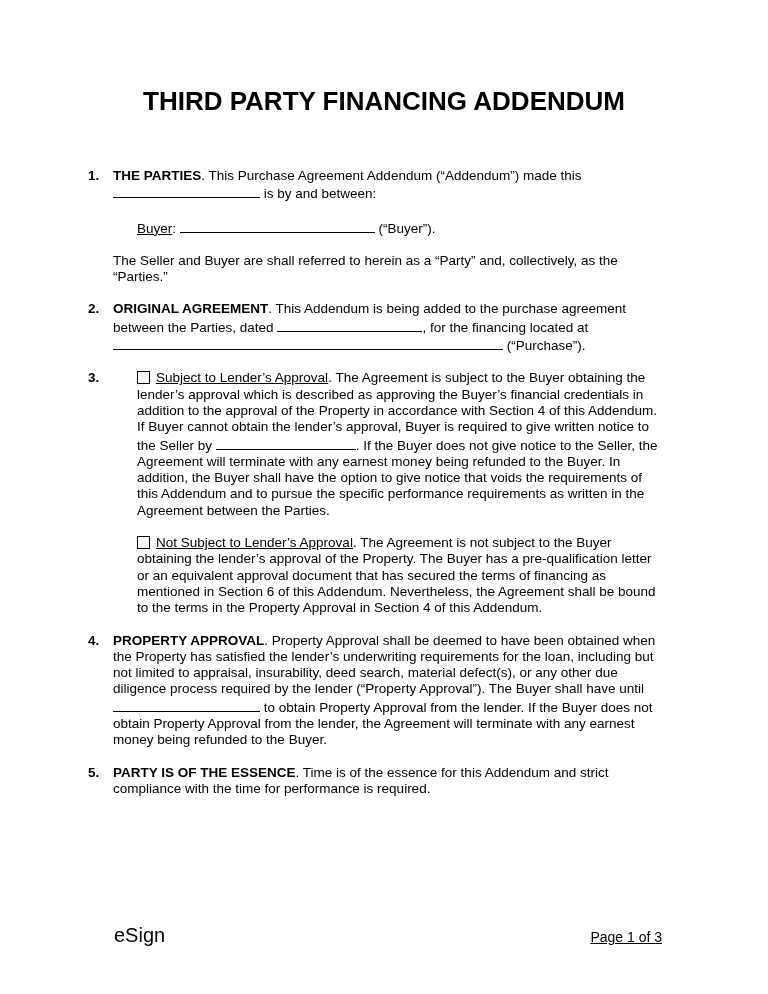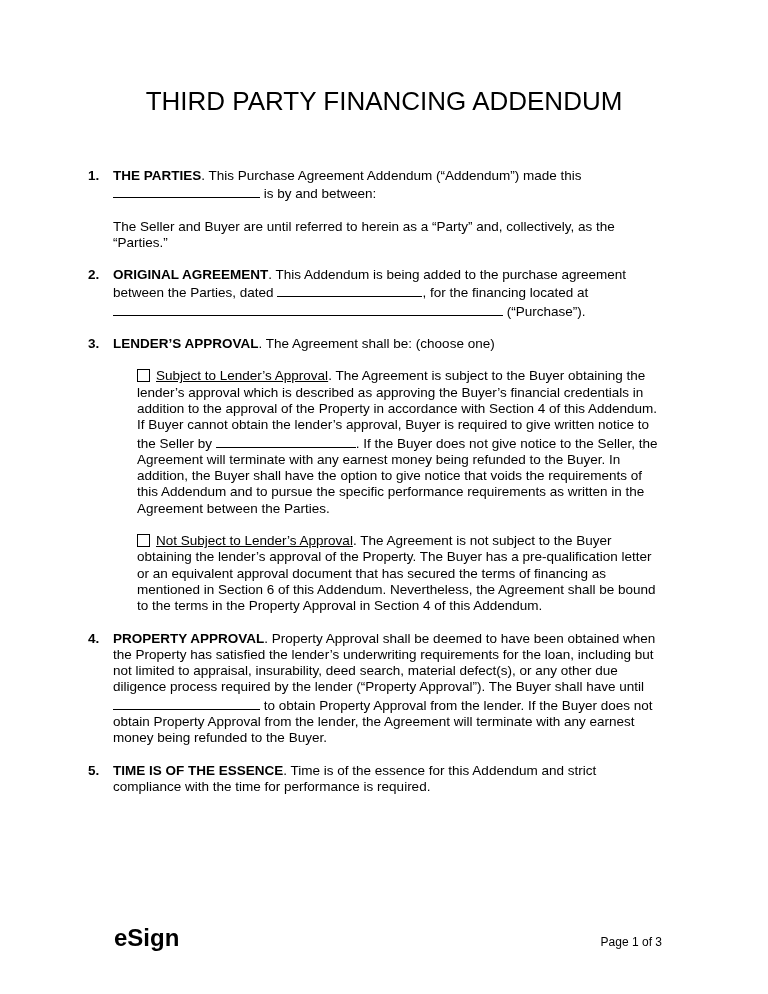--- a/index.html
+++ b/index.html
@@ -19,21 +19,21 @@
   .page {
     position: absolute;
     inset: 0;
     box-sizing: border-box;
     padding: 86px 88px 0 88px;
     background: #ffffff;
   }
   .doc-title {
     font-size: 26px;
     line-height: 30px;
-    font-weight: normal;
+    font-weight: bold;
     text-align: center;
     margin: 0 0 52px 0;
   }
   .doc-body {
     font-size: 13.5px;
     line-height: 16.3px;
   }
   .section {
     display: flex;
   }
@@ -77,76 +77,77 @@
   .footer {
     position: absolute;
     left: 114px;
     right: 106px;
     top: 924px;
     display: flex;
     justify-content: space-between;
     align-items: baseline;
   }
   .brand {
-    font-size: 24px;
-    font-weight: bold;
+    font-size: 20px;
+    font-weight: normal;
   }
   .pagenum {
-    font-size: 12px;
+    font-size: 14px;
+    text-decoration: underline;
   }
 </style>
 </head>
 <body>
 
 <div class="page">
 
   <h1 class="doc-title">THIRD PARTY FINANCING ADDENDUM</h1>
 
   <div class="doc-body">
 
     <div class="section">
       <span class="num">1.</span>
       <div class="content">
         <p class="para"><span class="b">THE PARTIES</span><span>. This Purchase Agreement Addendum (“Addendum”) made this </span><span class="blank w147"></span><span> is by and between:</span></p>
 
 
+        <p class="para indent"><span class="u">Buyer</span><span>: </span><span class="blank w195"></span><span> (“Buyer”).</span></p>
 
-        <p class="para">The Seller and Buyer are until referred to herein as a “Party” and, collectively, as the “Parties.”</p>
+        <p class="para">The Seller and Buyer are shall referred to herein as a “Party” and, collectively, as the “Parties.”</p>
       </div>
     </div>
 
     <div class="section">
       <span class="num">2.</span>
       <div class="content">
         <p class="para"><span class="b">ORIGINAL AGREEMENT</span><span>. This Addendum is being added to the purchase agreement between the Parties, dated </span><span class="blank w145"></span><span>, for the financing located at </span><span class="blank w390"></span><span> (“Purchase”).</span></p>
       </div>
     </div>
 
     <div class="section">
       <span class="num">3.</span>
       <div class="content">
-        <p class="para"><span class="b">LENDER’S APPROVAL</span><span>. The Agreement shall be: (choose one)</span></p>
 
         <p class="para indent"><span class="checkbox"></span><span class="u">Subject to Lender’s Approval</span><span>. The Agreement is subject to the Buyer obtaining the lender’s approval which is described as approving the Buyer’s financial credentials in addition to the approval of the Property in accordance with Section 4 of this Addendum. If Buyer cannot obtain the lender’s approval, Buyer is required to give written notice to the Seller by </span><span class="blank w140"></span><span>. If the Buyer does not give notice to the Seller, the Agreement will terminate with any earnest money being refunded to the Buyer. In addition, the Buyer shall have the option to give notice that voids the requirements of this Addendum and to pursue the specific performance requirements as written in the Agreement between the Parties.</span></p>
 
         <p class="para indent"><span class="checkbox"></span><span class="u">Not Subject to Lender’s Approval</span><span>. The Agreement is not subject to the Buyer obtaining the lender’s approval of the Property. The Buyer has a pre-qualification letter or an equivalent approval document that has secured the terms of financing as mentioned in Section 6 of this Addendum. Nevertheless, the Agreement shall be bound to the terms in the Property Approval in Section 4 of this Addendum.</span></p>
       </div>
     </div>
 
     <div class="section">
       <span class="num">4.</span>
       <div class="content">
         <p class="para"><span class="b">PROPERTY APPROVAL</span><span>. Property Approval shall be deemed to have been obtained when the Property has satisfied the lender’s underwriting requirements for the loan, including but not limited to appraisal, insurability, deed search, material defect(s), or any other due diligence process required by the lender (“Property Approval”). The Buyer shall have until </span><span class="blank w147"></span><span> to obtain Property Approval from the lender. If the Buyer does not obtain Property Approval from the lender, the Agreement will terminate with any earnest money being refunded to the Buyer.</span></p>
       </div>
     </div>
 
     <div class="section">
       <span class="num">5.</span>
       <div class="content">
-        <p class="para"><span class="b">TIME IS OF THE ESSENCE</span><span>. Time is of the essence for this Addendum and strict compliance with the time for performance is required.</span></p>
+        <p class="para"><span class="b">PARTY IS OF THE ESSENCE</span><span>. Time is of the essence for this Addendum and strict compliance with the time for performance is required.</span></p>
       </div>
     </div>
 
   </div>
 
   <div class="footer">
     <span class="brand">eSign</span>
     <span class="pagenum">Page 1 of 3</span>
   </div>
 

